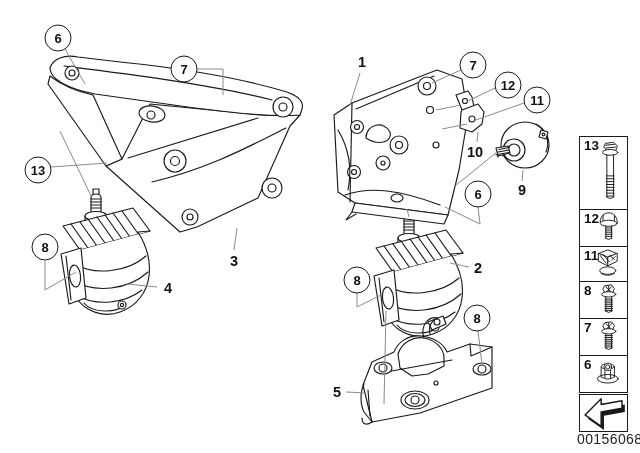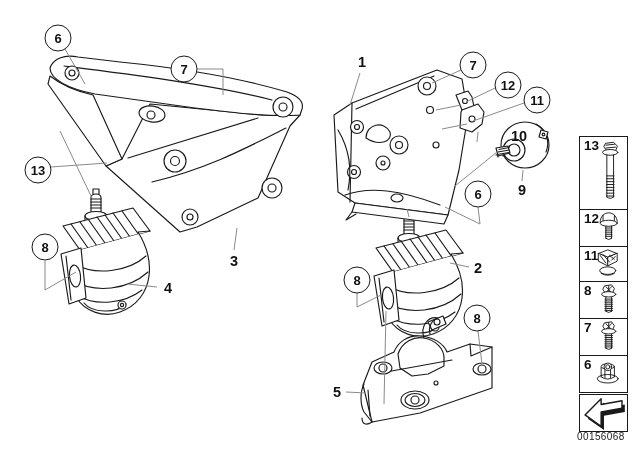--- a/index.html
+++ b/index.html
@@ -23,22 +23,22 @@
     position:absolute;left:579px;width:49px;box-sizing:border-box;
     border:1.4px solid #1a1a1a;background:#fff;z-index:4;
   }
   .fbox .num{position:absolute;top:1px;left:4px;font-weight:bold;font-size:13.5px;color:#111;}
   .fbox svg{position:absolute;left:0;top:0;width:100%;height:100%;}
   .arrowbox{
     position:absolute;left:579px;top:394px;width:49px;height:38px;box-sizing:border-box;
     border:1.4px solid #1a1a1a;background:#fff;z-index:4;cursor:pointer;
   }
   .imgnum{
-    position:absolute;left:577px;top:431px;width:54px;text-align:left;
-    font-size:10px;letter-spacing:.4px;color:#222;z-index:4;
+    position:absolute;left:577px;top:431px;width:54px;text-align:right;
+    font-size:14px;letter-spacing:.4px;color:#222;z-index:4;
   }
 </style>
 </head>
 <body>
 
 <div class="stage">
 
   <svg class="art" width="640" height="453" viewBox="0 0 640 453">
 
     <g stroke="#1a1a1a" stroke-width="1.15" fill="none" stroke-linejoin="round" stroke-linecap="round">
@@ -215,21 +215,21 @@
   <div class="balloon" style="left: 477px; top: 318px;">
       <span>8</span>
     </div>
 
   <div class="plabel" style="left: 362px; top: 62px;">1</div>
   <div class="plabel" style="left: 478px; top: 268px;">2</div>
   <div class="plabel" style="left: 234px; top: 261px;">3</div>
   <div class="plabel" style="left: 168px; top: 288px;">4</div>
   <div class="plabel" style="left: 337px; top: 392px;">5</div>
   <div class="plabel" style="left: 522px; top: 190px;">9</div>
-  <div class="plabel" style="left: 475px; top: 136px; margin-left: 44px;">10</div>
+  <div class="plabel" style="left: 475px; top: 152px;">10</div>
 
   <div class="fbox" style="top:136px;height:74px;">
     <span class="num">13</span>
     <svg viewBox="0 0 49 74">
       <g stroke="#1a1a1a" stroke-width="1" fill="none" stroke-linejoin="round" stroke-linecap="round">
         <path d="M27,6 L35,5 L39,9 L37,14 L29,15 L25,10 Z" fill="#fff"></path>
         <path d="M27,8 L36,7 M27,11 L37,10"></path>
         <ellipse cx="31.5" cy="15.5" rx="8" ry="3" fill="#fff"></ellipse>
         <path d="M28,18 L28,62 M35,18 L35,62"></path>
         <path d="M27.5,40 L35.5,40 M27.5,43 L35.5,43 M27.5,46 L35.5,46 M27.5,49 L35.5,49 M27.5,52 L35.5,52 M27.5,55 L35.5,55 M27.5,58 L35.5,58 M27.5,61 L35.5,61"></path>

